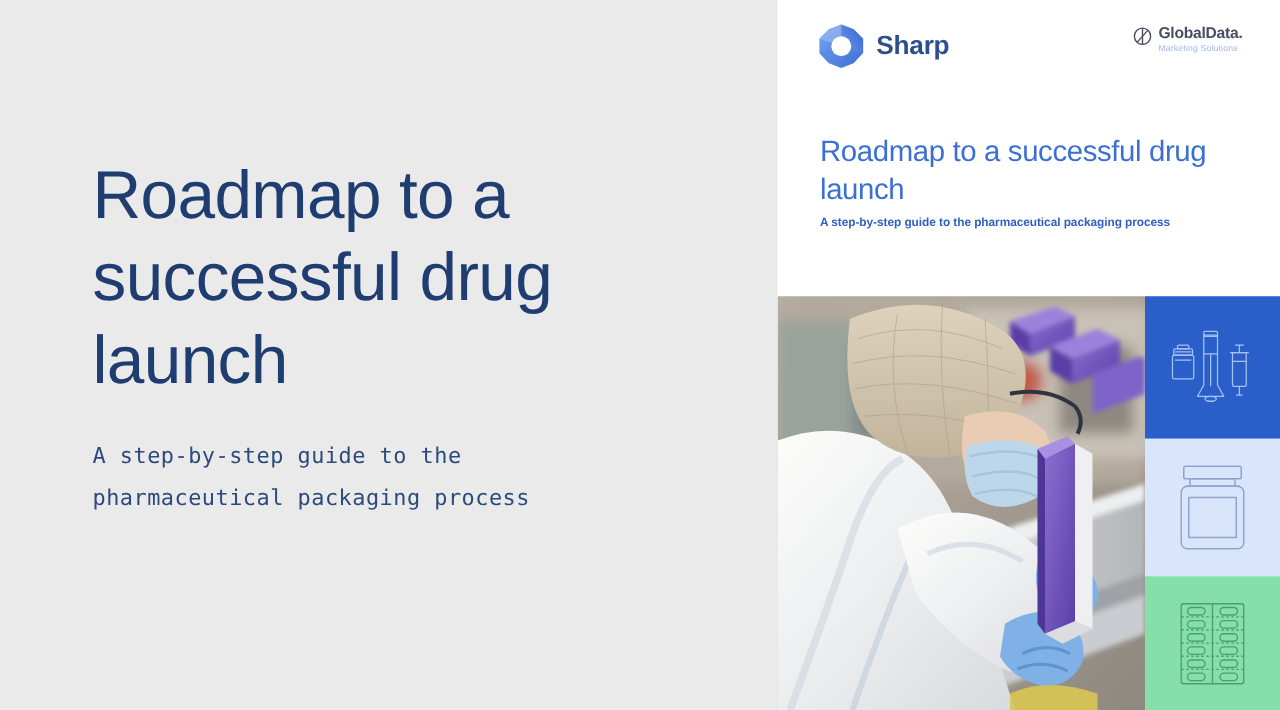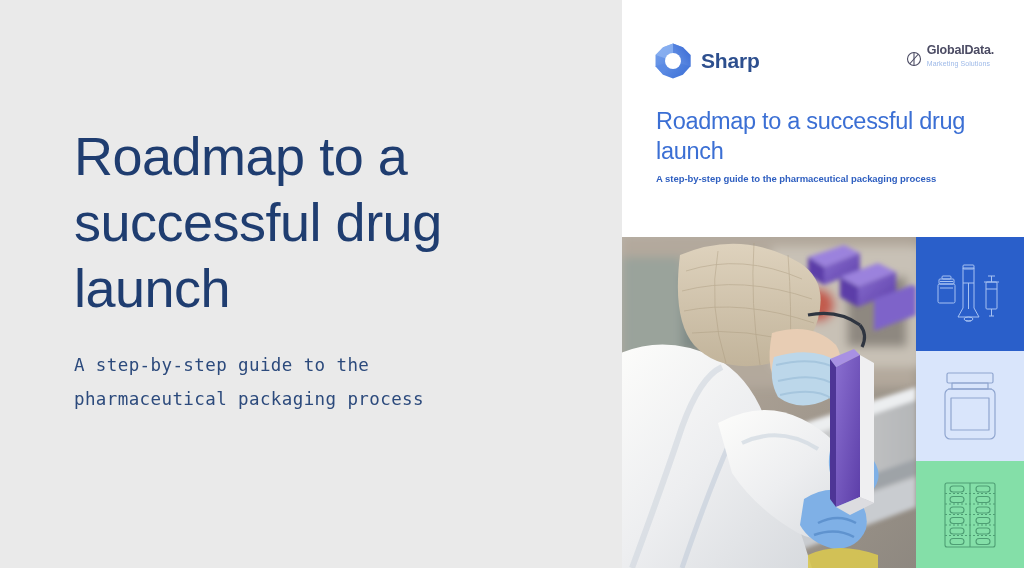--- a/index.html
+++ b/index.html
@@ -49,35 +49,35 @@
   }
   .doc-header {
     position:absolute; left:0; top:0;
     width:402px; height:237px;
     background:#ffffff;
   }
 
   
   .logo-row {
     position:absolute;
-    left:32px; top:38px;
+    left:32px; top:14px;
     width:340px; height:48px;
   }
   .sharp-logo {
     position:absolute; left:0; top:4px;
     display:flex; align-items:center; gap:9px;
   }
   .sharp-mark { width:38px; height:38px; display:block; }
   .sharp-word {
     font-size:21px; font-weight:700;
     color:#2d4f8e; letter-spacing:-0.2px;
   }
   .gd-logo {
     position:absolute; right:0; top:6px;
-    display:flex; align-items:flex-end; gap:5px;
+    display:flex; align-items:flex-start; gap:5px;
   }
   .gd-mark { width:16px; height:16px; display:block; margin-top:1px; }
   .gd-text { display:flex; flex-direction:column; line-height:1; }
   .gd-word {
     font-size:12.5px; font-weight:700; color:#4b4b63;
     letter-spacing:-0.2px;
   }
   .gd-tag {
     font-size:7px; color:#9db9e8; margin-top:3px;
     letter-spacing:0.1px; font-weight:400;

